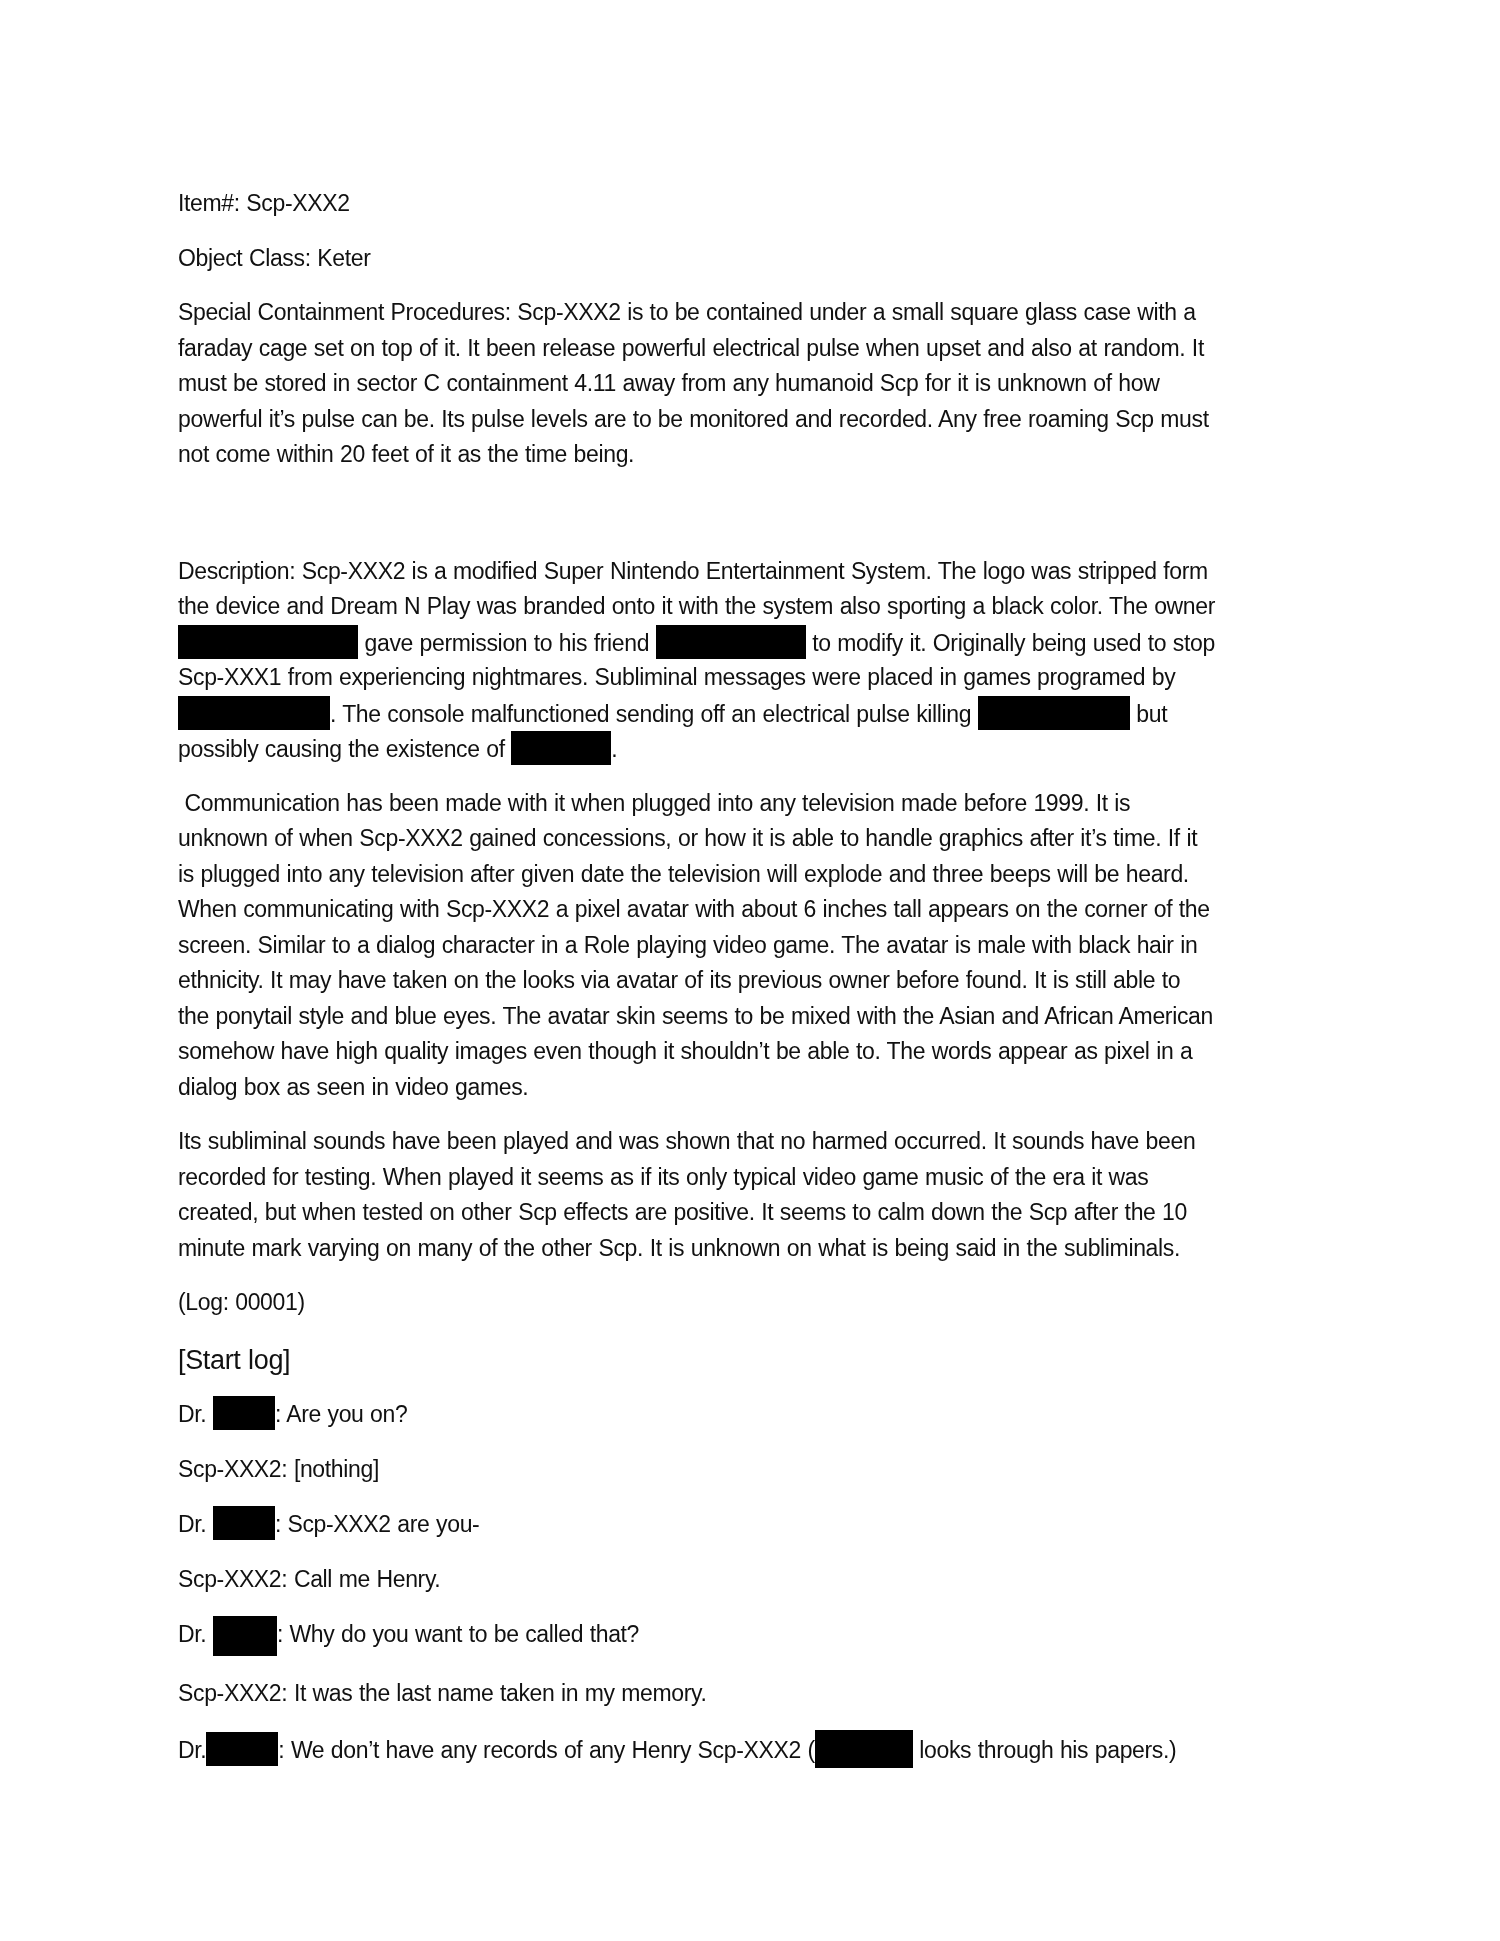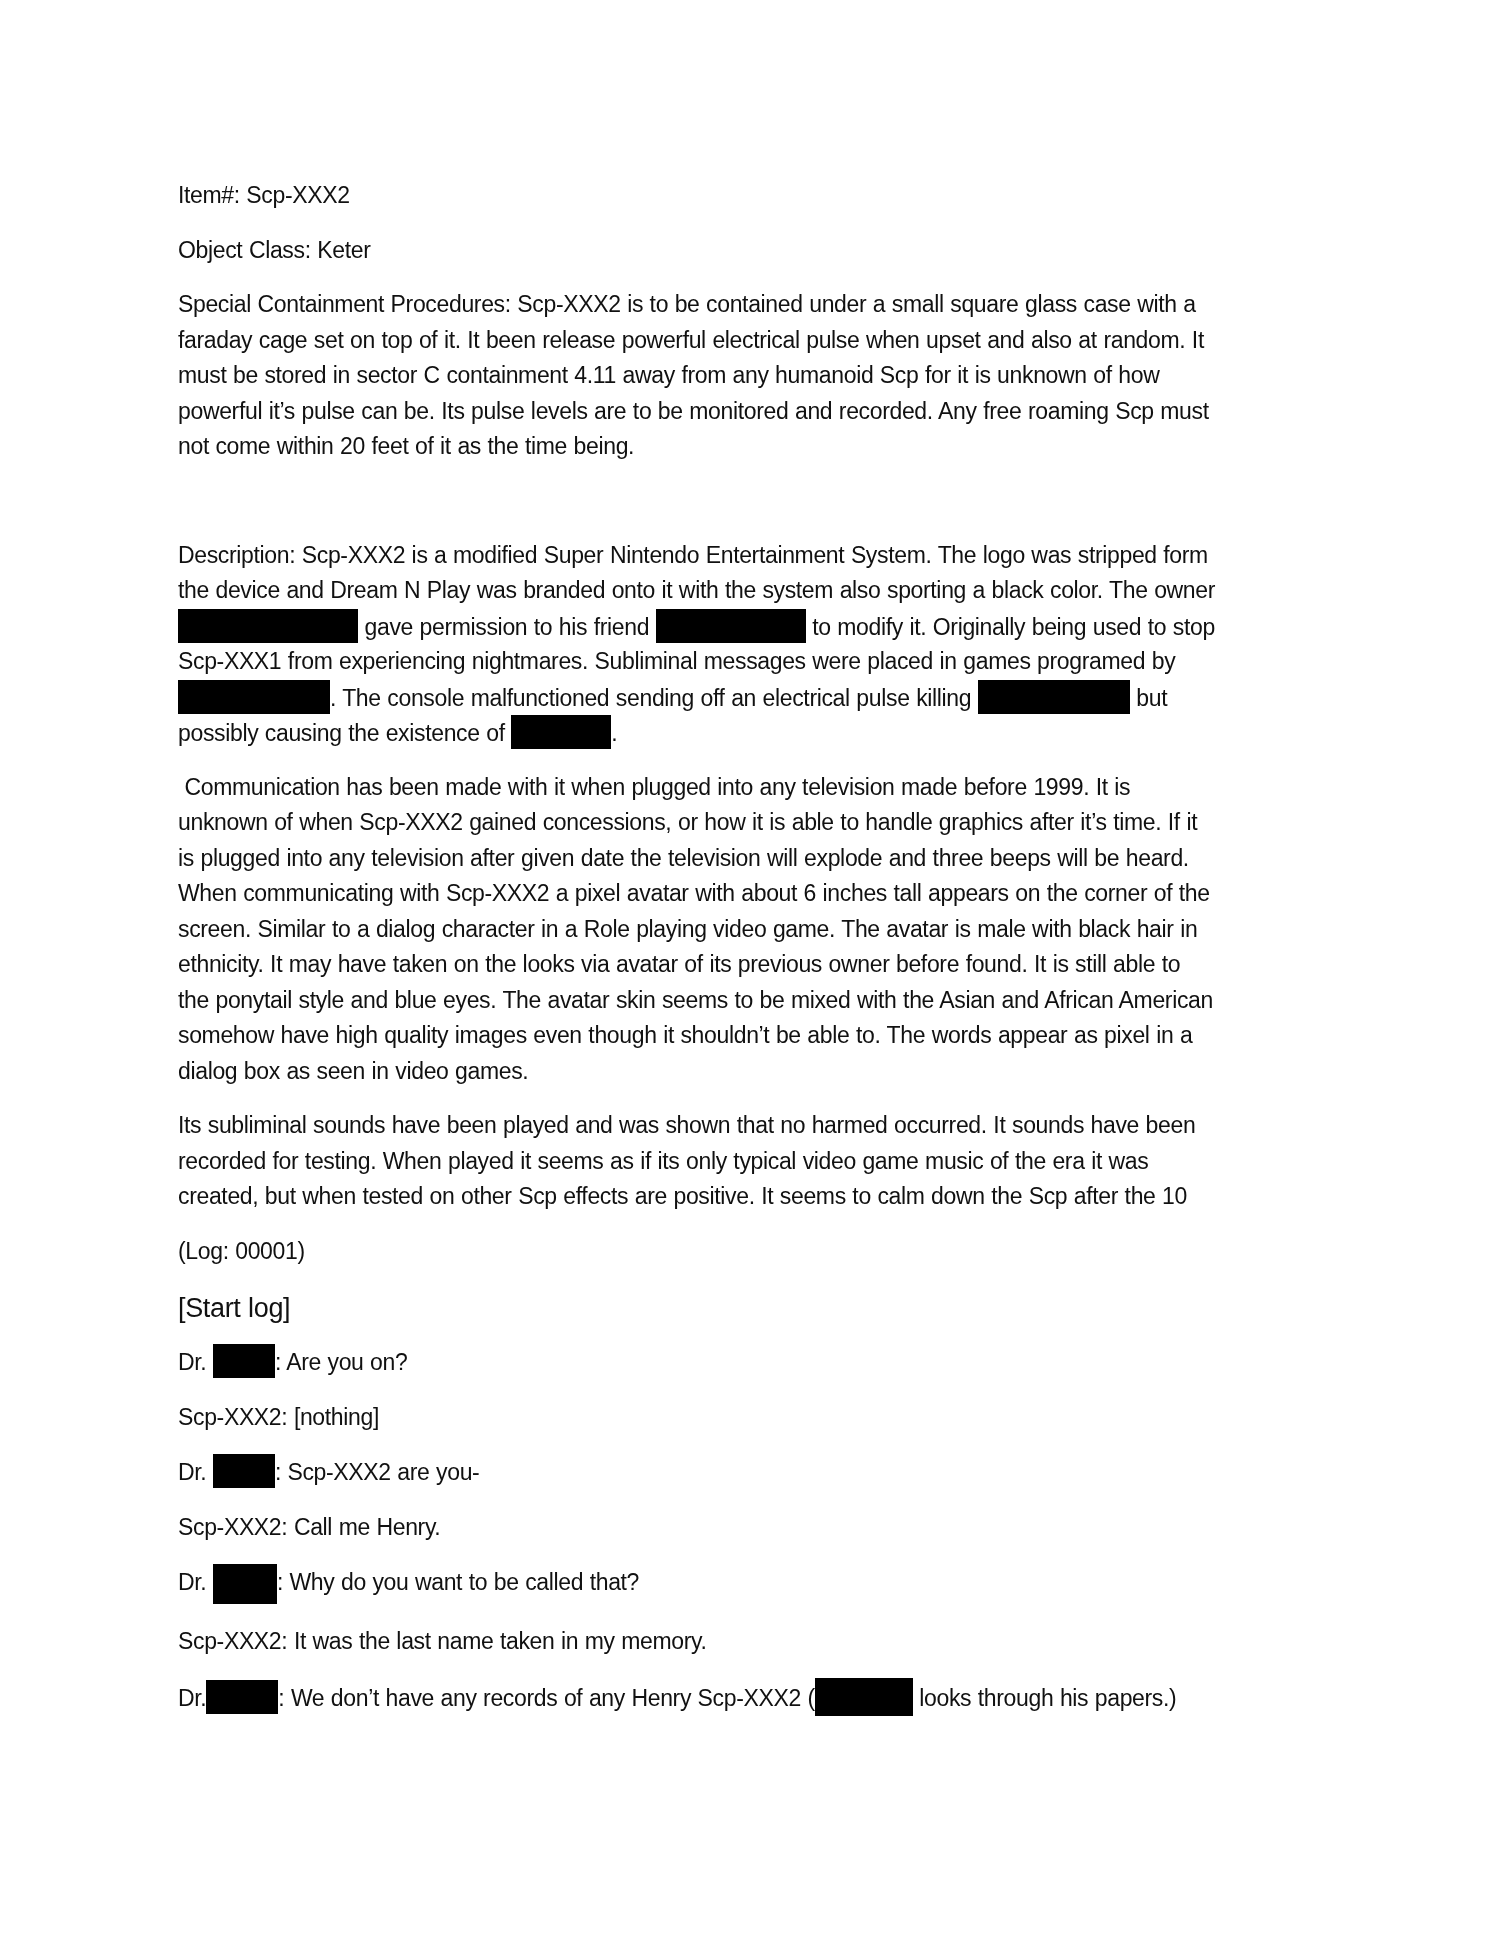--- a/index.html
+++ b/index.html
@@ -19,21 +19,21 @@
       position: absolute;
       left: 178px;
       top: 178px;
       width: 1160px;
       font-size: 23px;
       line-height: 35.5px;
       letter-spacing: -0.35px;
       word-spacing: 0.5px;
     }
     .para {
-      margin: 0 0 19px 0;
+      margin: 8px 0 19px 0;
       white-space: normal;
     }
     .line {
       display: block;
       white-space: nowrap;
       height: 35.5px;
     }
     .gap-big { height: 54px; }
     .redact {
       display: inline-block;
@@ -88,20 +88,21 @@
     <span class="line">ethnicity. It may have taken on the looks via avatar of its previous owner before found. It is still able to</span>
     <span class="line">the ponytail style and blue eyes. The avatar skin seems to be mixed with the Asian and African American</span>
     <span class="line">somehow have high quality images even though it shouldn’t be able to. The words appear as pixel in a</span>
     <span class="line">dialog box as seen in video games.</span>
   </p>
 
   <p class="para">
     <span class="line">Its subliminal sounds have been played and was shown that no harmed occurred. It sounds have been</span>
     <span class="line">recorded for testing. When played it seems as if its only typical video game music of the era it was</span>
     <span class="line">created, but when tested on other Scp effects are positive. It seems to calm down the Scp after the 10</span>
+    <span class="line">minute mark varying on many of the other Scp. It is unknown on what is being said in the subliminals.</span>
   </p>
 
   <p class="para">(Log: 00001)</p>
   <p class="log-start">[Start log]</p>
 
   <p class="dialog-line"><span style="white-space:pre">Dr. </span><span class="redact" style="width:62px"></span><span>: Are you on?</span></p>
 
   <p class="dialog-line"><span>Scp-XXX2</span><span>: [nothing]</span></p>
 
   <p class="dialog-line"><span style="white-space:pre">Dr. </span><span class="redact" style="width:62px"></span><span>: Scp-XXX2 are you-</span></p>

